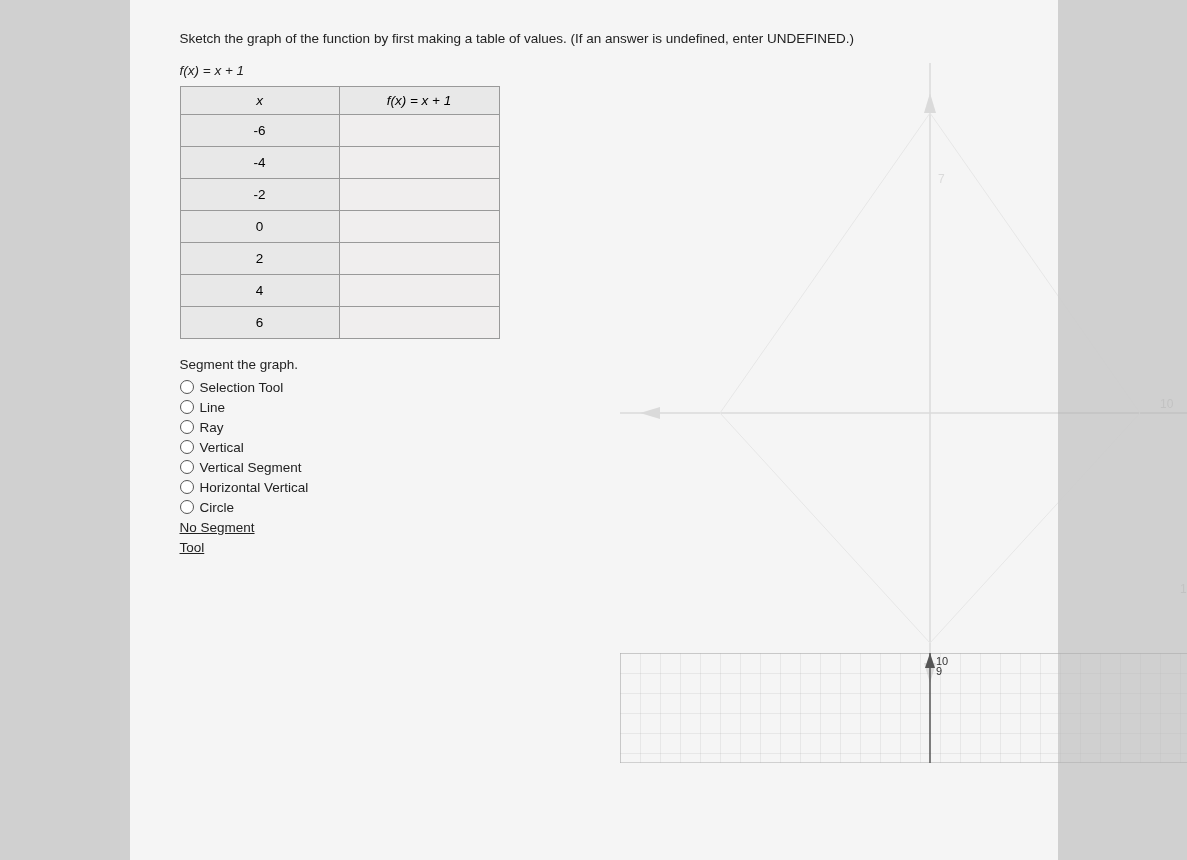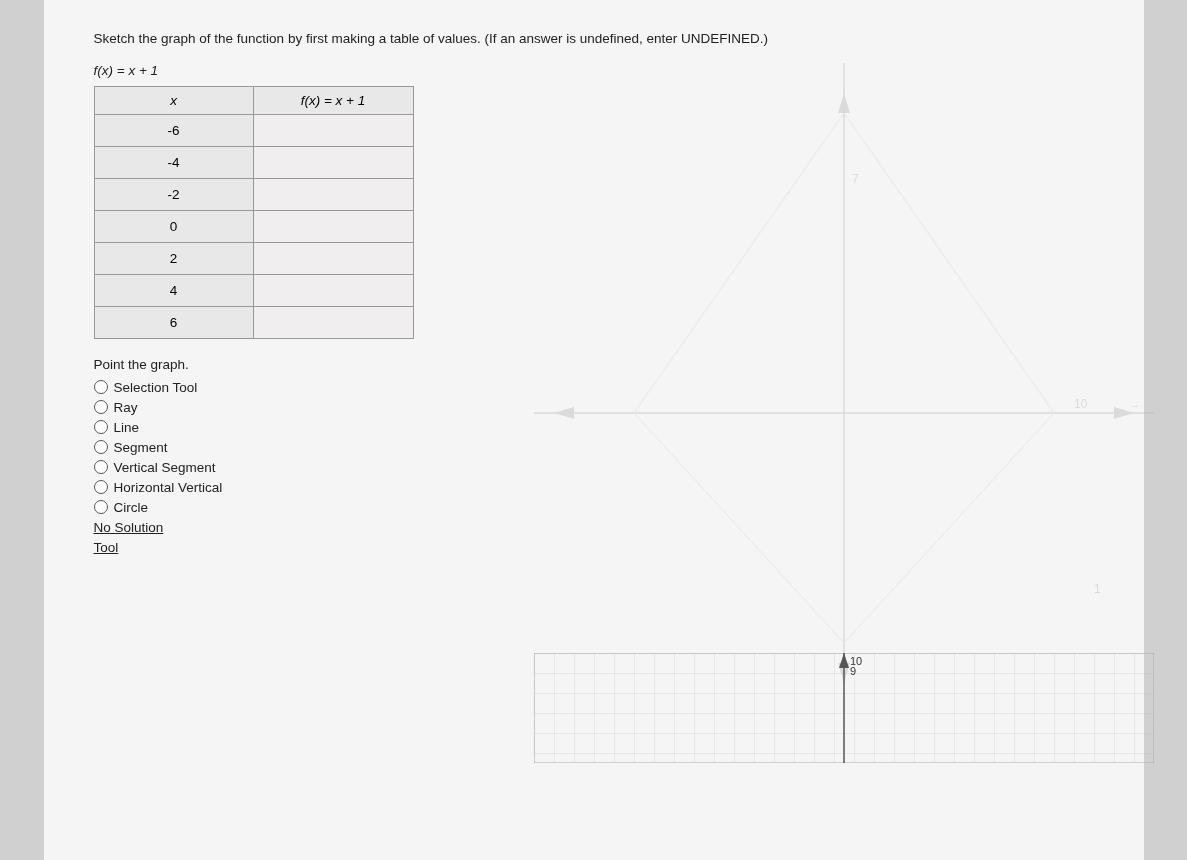--- a/index.html
+++ b/index.html
@@ -7,21 +7,21 @@
       background: #d0d0d0;
       font-family: Arial, sans-serif;
       font-size: 14px;
       width: 1187px;
       min-height: 860px;
       display: flex;
       justify-content: center;
     }
     .page {
       background: #f5f5f5;
-      width: 1100px;
+      width: 928px;
       min-height: 860px;
       padding: 30px 50px 30px 50px;
       position: relative;
     }
     .instruction {
       font-size: 13.5px;
       color: #222;
       margin-bottom: 14px;
       line-height: 1.4;
     }
@@ -187,52 +187,52 @@
               </tr>
               <tr>
                 <td>6</td>
                 <td></td>
               </tr>
             </tbody>
         </table>
       </div>
 
       <div class="sketch-section">
-        <p class="sketch-label">Point the graph.</p>
+        <p class="sketch-label">Segment the graph.</p>
         <ul class="radio-list" id="tools-list">
         <li>
               <span class="radio-circle"></span>
               <span>Selection Tool</span>
             </li>
             <li>
               <span class="radio-circle"></span>
+              <span>Line</span>
+            </li>
+            <li>
+              <span class="radio-circle"></span>
               <span>Ray</span>
             </li>
             <li>
               <span class="radio-circle"></span>
-              <span>Line</span>
-            </li>
-            <li>
-              <span class="radio-circle"></span>
-              <span>Segment</span>
+              <span>Vertical</span>
             </li>
             <li>
               <span class="radio-circle"></span>
               <span>Vertical Segment</span>
             </li>
             <li>
               <span class="radio-circle"></span>
               <span>Horizontal Vertical</span>
             </li>
             <li>
               <span class="radio-circle"></span>
               <span>Circle</span>
             </li>
           </ul>
-        <a class="link-item" id="no-solution-link">No Solution</a>
+        <a class="link-item" id="no-solution-link">No Segment</a>
         <a class="link-item" id="help-link">Tool</a>
       </div>
     </div>
 
     <div class="right-panel">
       <div class="graph-area">
 
         <svg class="bg-graph" viewBox="0 0 620 700" xmlns="http://www.w3.org/2000/svg">
 
           <line x1="310" y1="0" x2="310" y2="600" stroke="#aaa" stroke-width="1.5"></line>

